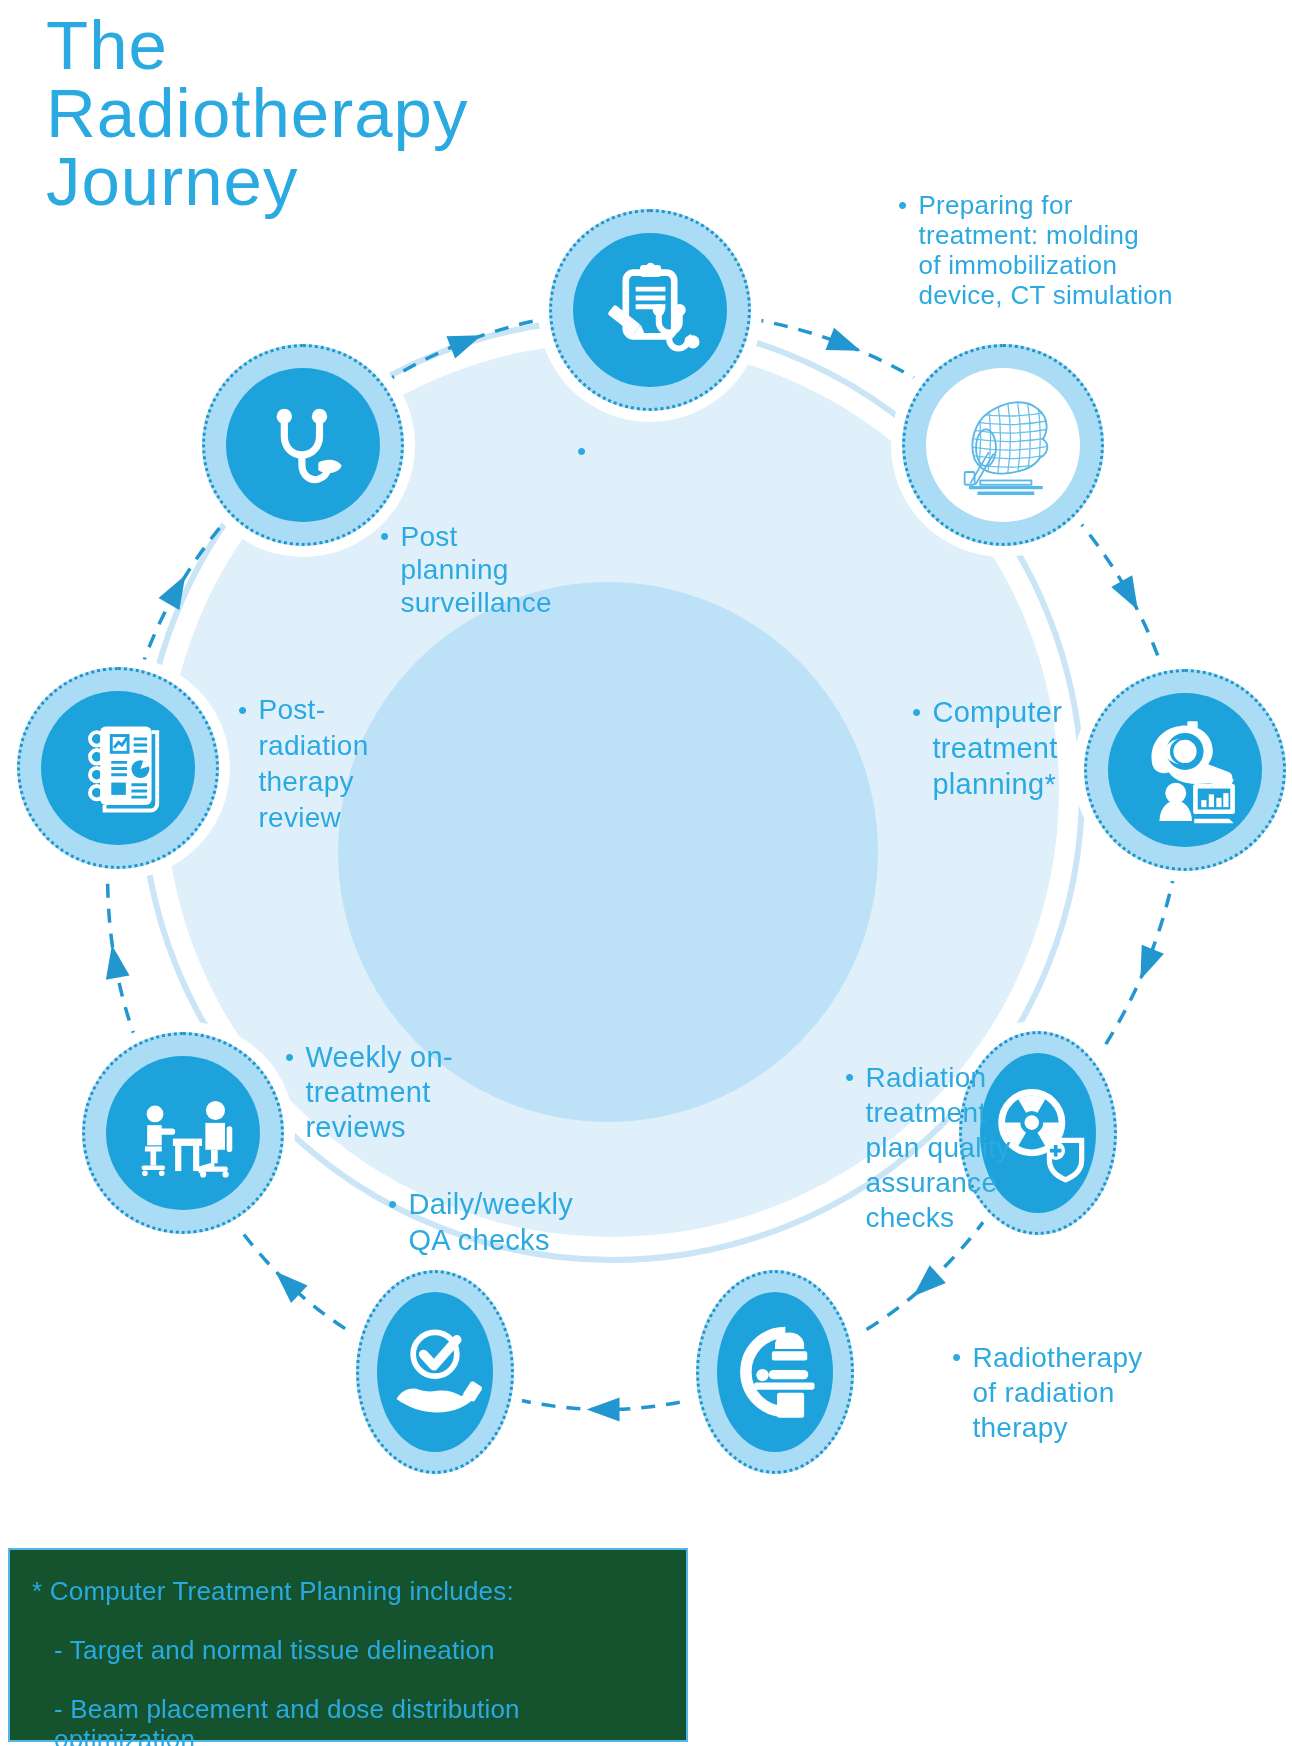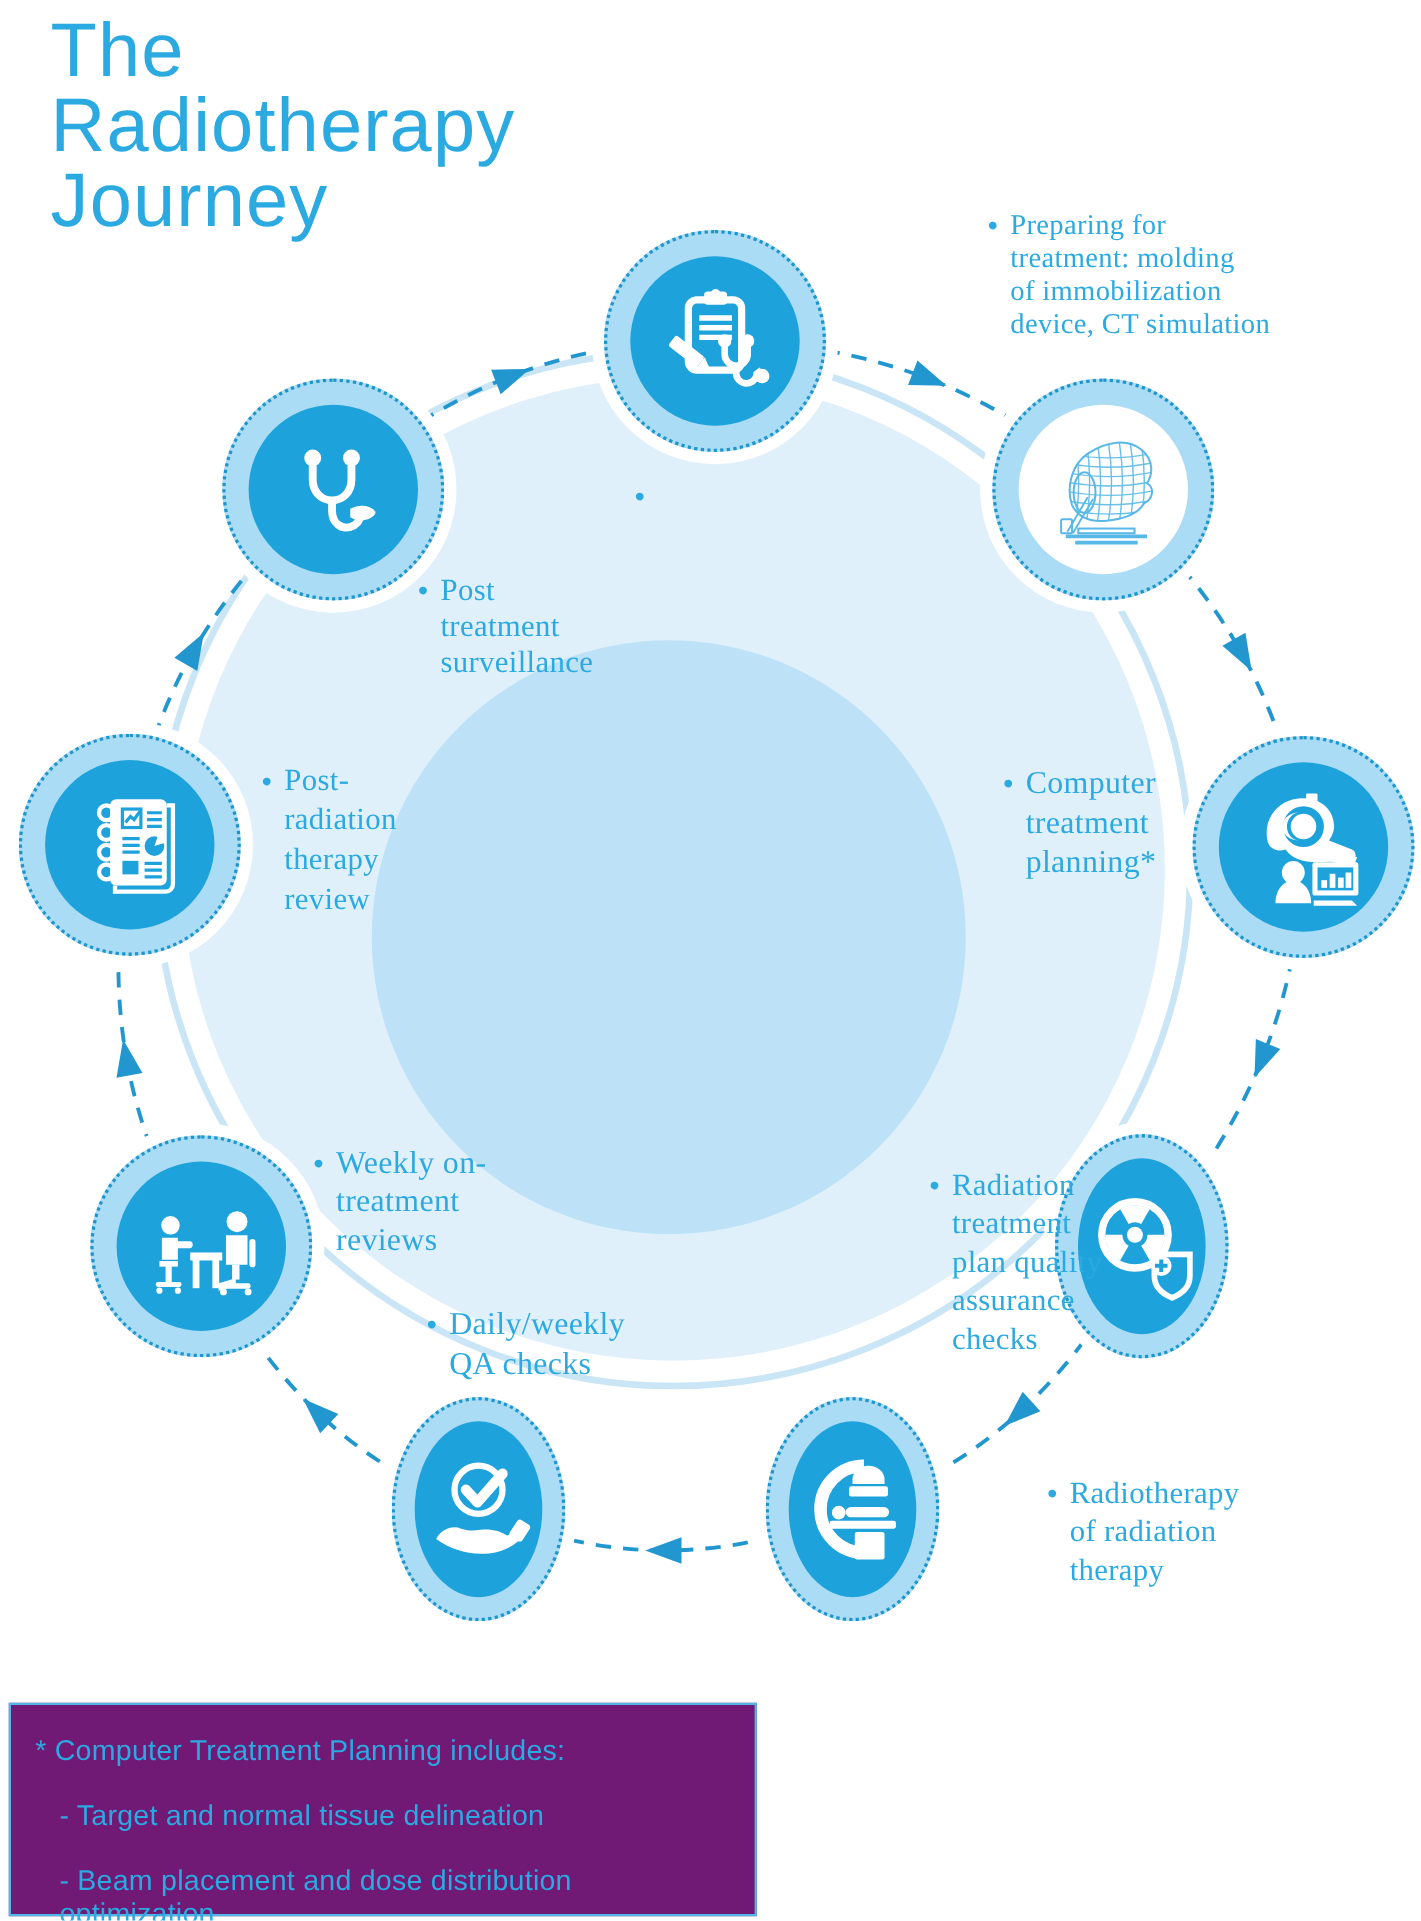--- a/index.html
+++ b/index.html
@@ -31,25 +31,25 @@
   }
   .node.circle .node-inner{width:154px;height:154px;}
   .node.ellipse .node-inner{width:116px;height:160px;}
   .node-inner.white{background:#ffffff;}
 
   .step-label{
     position:absolute;display:flex;gap:11px;z-index:4;
     color:#2BA9E1;font-size:28px;line-height:34px;letter-spacing:0.3px;
   }
   .step-label .dot{font-size:26px;line-height:inherit;}
-  .step-label .txt{white-space:pre-line;font-family:Liberation Serif, serif;}
+  .step-label .txt{white-space:pre-line;}
 
   .footnote{
     position:absolute;left:8px;top:1548px;width:680px;height:194px;
-    border:2px solid #54B6E6;background:#701a75;box-sizing:border-box;
+    border:2px solid #54B6E6;background:#14532d;box-sizing:border-box;
     padding:26px 18px 14px 22px;z-index:4;
     color:#2BA9E1;font-size:26px;line-height:30px;letter-spacing:0.2px;
   }
   .fn-title{margin-bottom:5px;}
   .fn-item{padding-left:22px;white-space:pre-line;margin-top:29px;}
 </style>
 </head>
 <body>
 
 <svg id="bg-layer" width="1292" height="1746">
@@ -337,21 +337,21 @@
   <span class="dot">•</span>
   <span class="txt">Post-
 radiation
 therapy
 review</span>
 </div>
 
 <div class="step-label" style="left:380px;top:520px;font-size:28px;line-height:33px;">
   <span class="dot">•</span>
   <span class="txt">Post
-treatment
+planning
 surveillance</span>
 </div>
 
 <div class="footnote">
   <div class="fn-title">* Computer Treatment Planning includes:</div>
   <div class="fn-item">- Target and normal tissue delineation</div>
   <div class="fn-item">- Beam placement and dose distribution optimization</div>
   <div class="fn-item">- Radiation treatment plan assessment and approval</div>
 </div>
 

